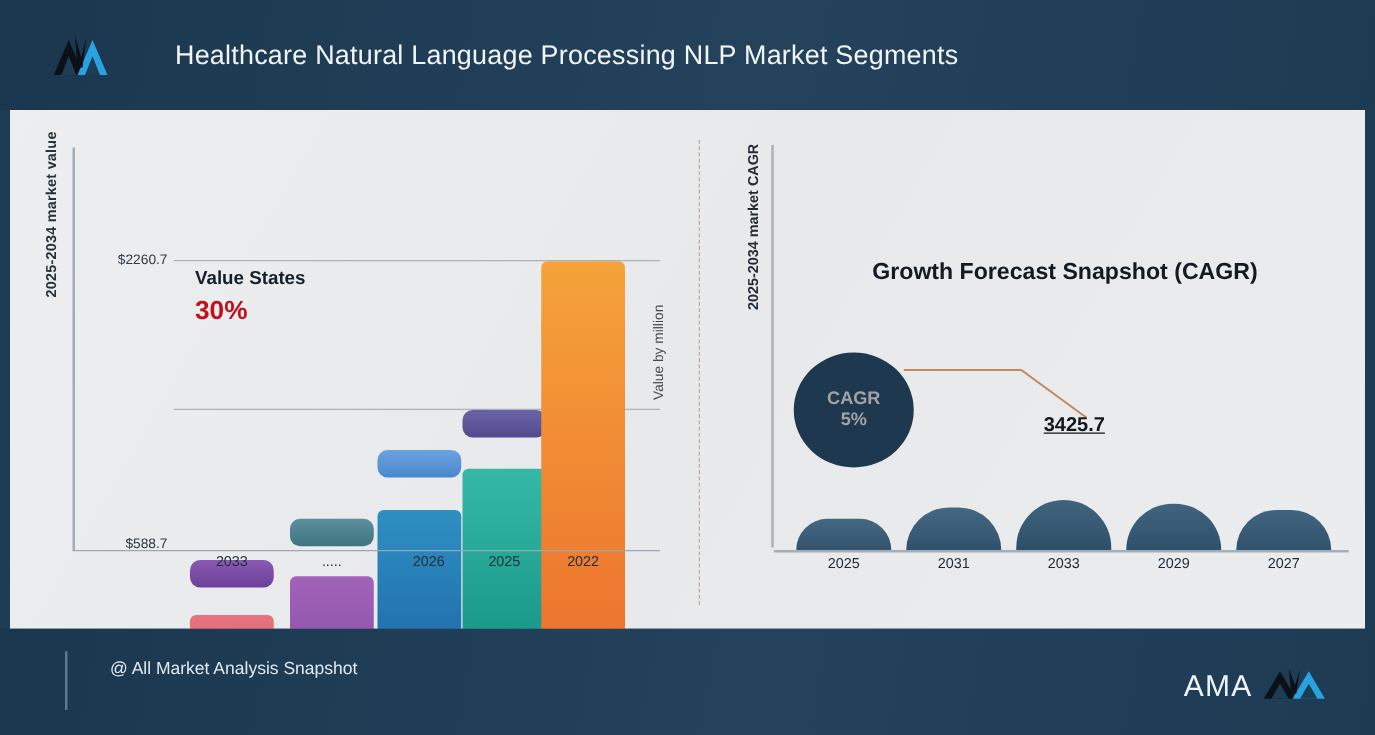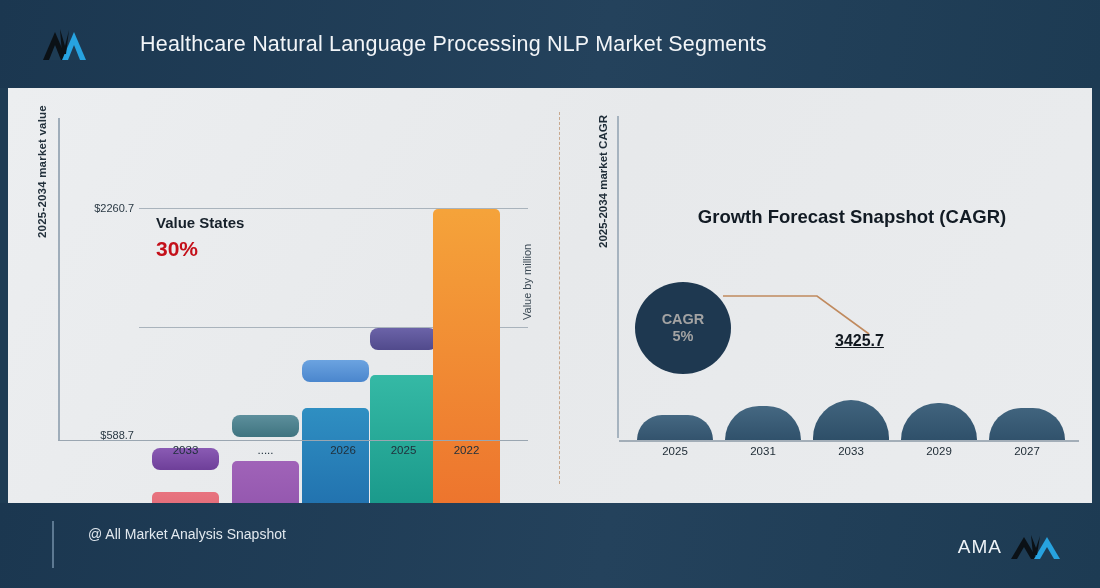--- a/index.html
+++ b/index.html
@@ -166,21 +166,21 @@
   .footer-l1 {
     position: absolute; left: 88px; top: 526px;
     font-size: 14px; color: #e2e9ef; white-space: nowrap;
   }
   .footer-l2 {
     position: absolute; left: 88px; top: 550px;
     font-size: 13.5px; color: #e7edf2; white-space: nowrap;
   }
   .footer-ama {
     position: absolute; right: 98px; top: 536px;
-    font-size: 19px; color: #eef3f7; letter-spacing: 1px;
+    font-size: 24px; color: #eef3f7; letter-spacing: 1px;
   }
   .footer-logo { position: absolute; right: 38px; top: 532px; width: 52px; height: 30px; }
 </style>
 </head>
 <body>
 
 <div id="page">
 
   <div class="header">
     <svg class="logo-mark" viewBox="0 0 46 40">

